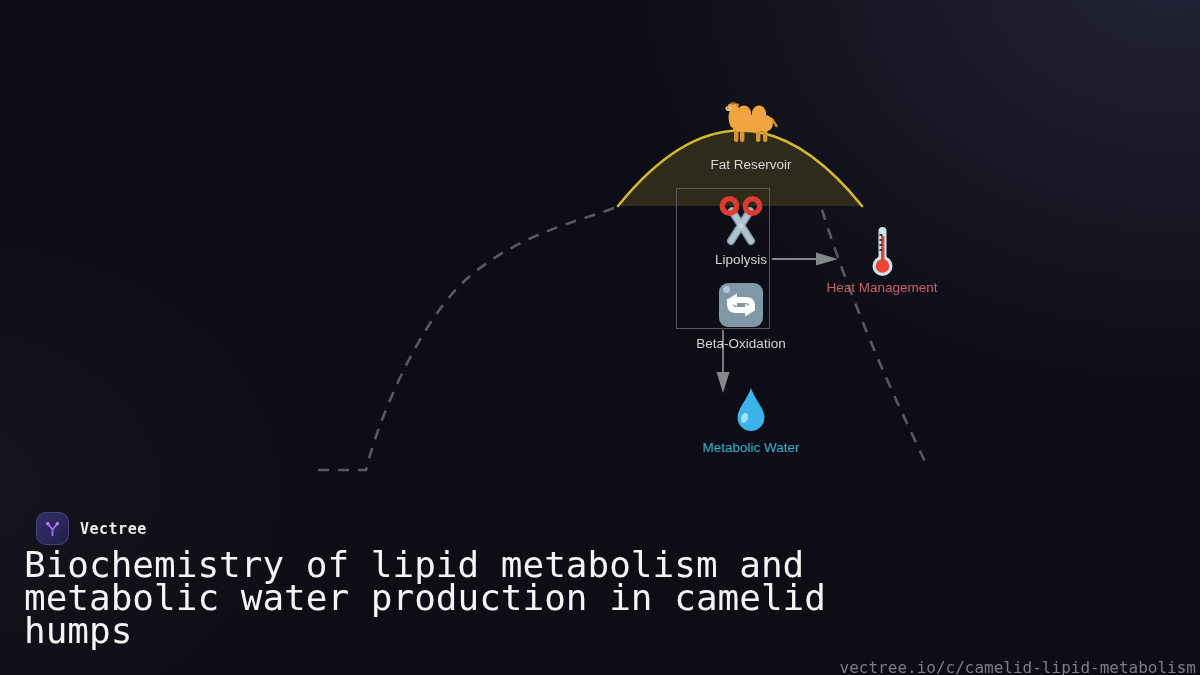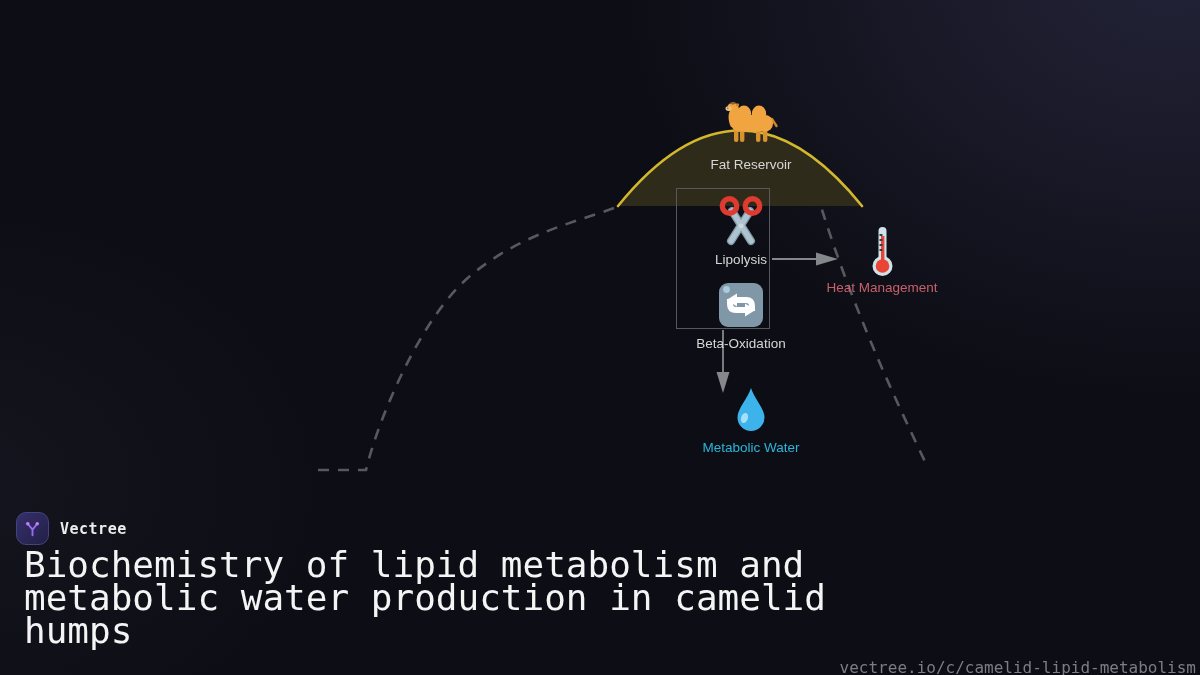--- a/index.html
+++ b/index.html
@@ -13,21 +13,21 @@
       #0d0d15;
     font-family:"Liberation Sans", sans-serif;
     padding-left:20px;
   }
   .diagram-svg{position:absolute;top:0;left:0;}
   .node-label{
     font-family:"Liberation Sans", sans-serif;
     font-size:13.5px;
   }
   .brand-row{
-    position:absolute;left:16px;top:512px;
+    position:absolute;left:36px;top:512px;
     display:flex;align-items:center;gap:11px;
   }
   .brand-logo{
     width:33px;height:33px;border-radius:10px;
     background:linear-gradient(135deg,#34306a 0%, #231f48 100%);
     border:1px solid #474180;
     display:flex;align-items:center;justify-content:center;
     box-sizing:border-box;
   }
   .brand-name{

